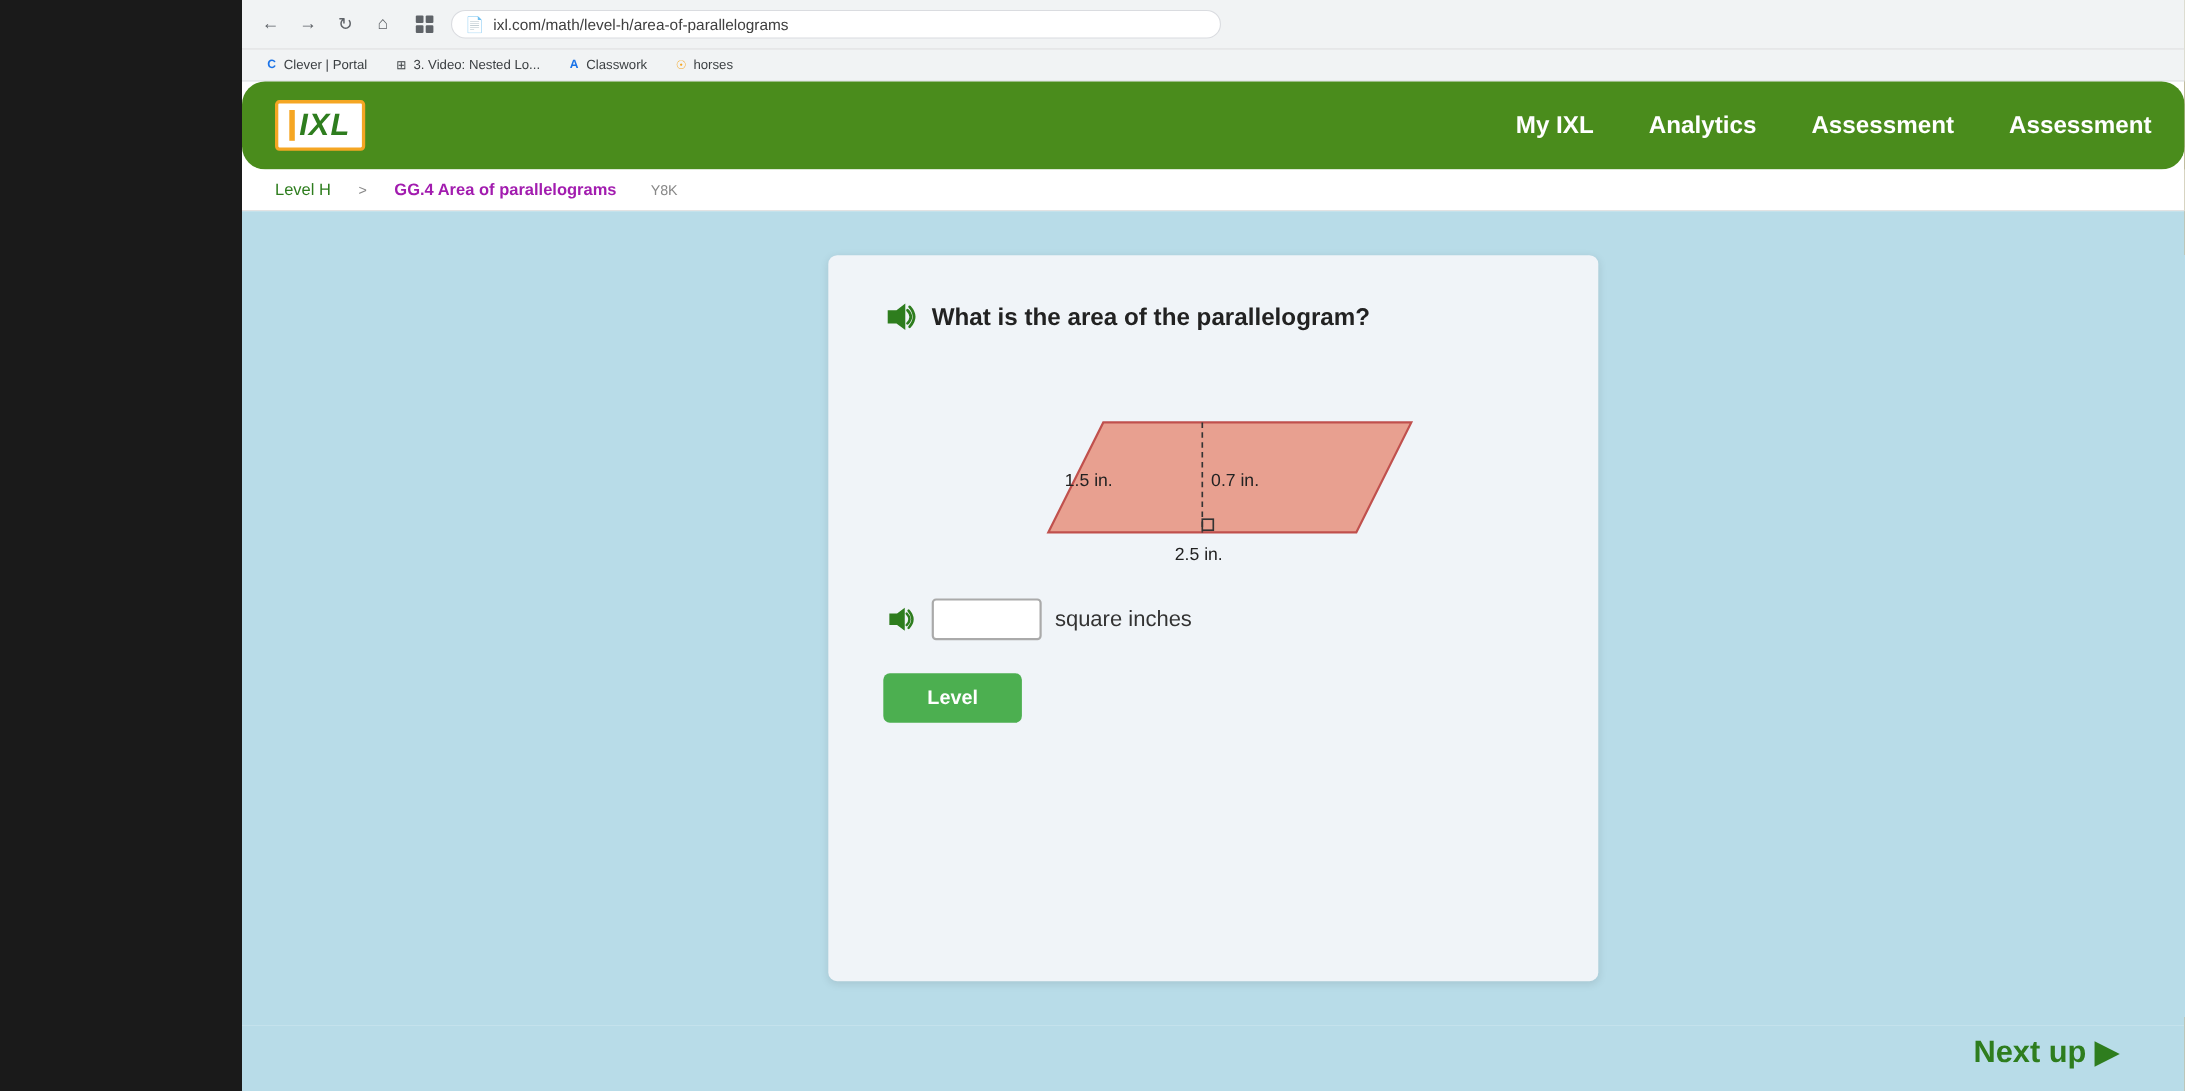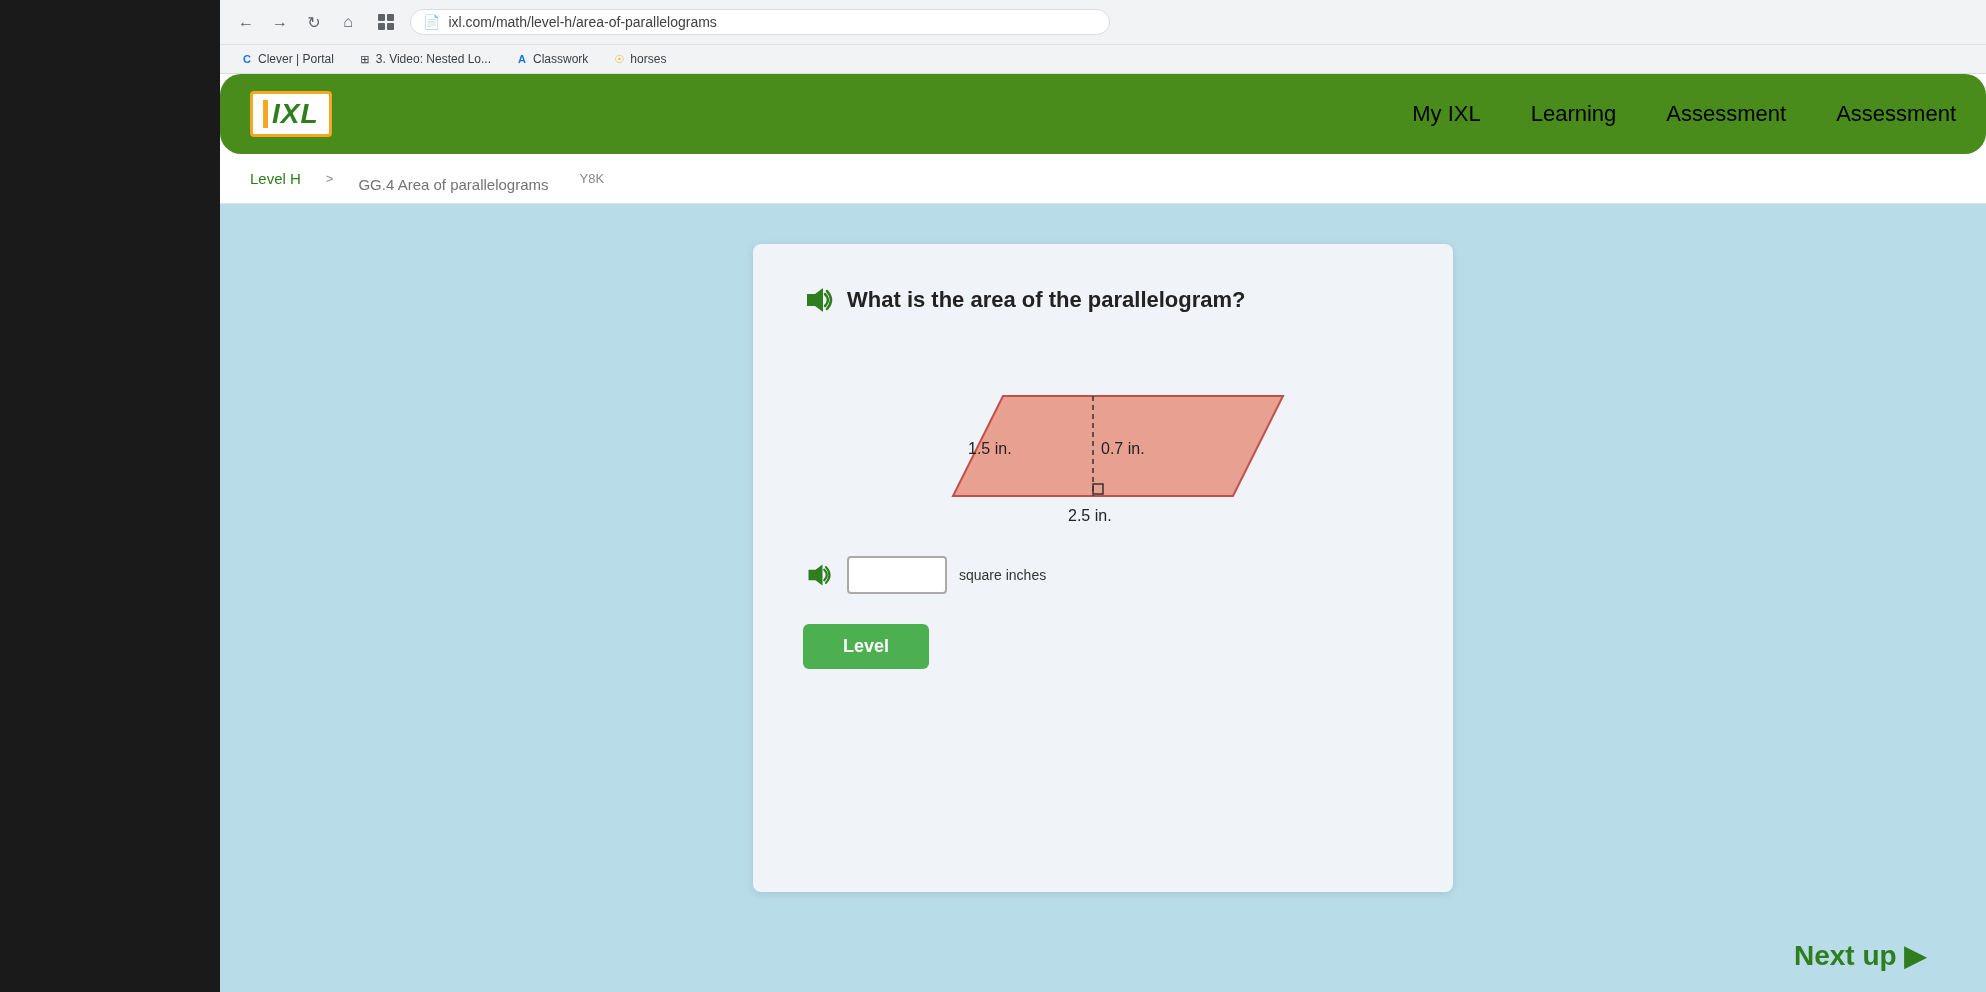--- a/index.html
+++ b/index.html
@@ -151,23 +151,23 @@
       font-style: italic;
       letter-spacing: 1px;
     }
 
     .ixl-nav {
       display: flex;
       gap: 50px;
     }
 
     .ixl-nav-item {
-      color: #000000;
+      color: #ffffff;
       font-size: 22px;
-      font-weight: 400;
+      font-weight: 700;
       cursor: pointer;
       text-decoration: none;
     }
 
     
     .breadcrumb-bar {
       background: #fff;
       padding: 10px 30px;
       display: flex;
       align-items: center;
@@ -181,23 +181,22 @@
       color: #2e7d1e;
       cursor: pointer;
     }
 
     .breadcrumb-separator {
       color: #888;
       font-size: 13px;
     }
 
     .breadcrumb-current {
-      font-weight: 400;
-      color: #737373;
-      margin-top: 12px;
+      font-weight: 700;
+      color: #a21caf;
     }
 
     .breadcrumb-code {
       color: #888;
       font-size: 13px;
       margin-left: 6px;
     }
 
     
     .main-content {
@@ -267,21 +266,21 @@
       height: 38px;
       border: 2px solid #aaa;
       border-radius: 4px;
       font-size: 16px;
       padding: 0 8px;
       outline: none;
       background: #fff;
     }
 
     .answer-unit {
-      font-size: 14px;
+      font-size: 20px;
       color: #333;
     }
 
     
     .submit-btn {
       background: #4caf50;
       color: #fff;
       border: none;
       border-radius: 6px;
       padding: 12px 40px;
@@ -368,21 +367,21 @@
   </div>
 
   <div class="ixl-header">
     <div class="ixl-logo">
       <div class="ixl-logo-bar"></div>
       <span class="ixl-logo-text">IXL</span>
     </div>
 
     <nav class="ixl-nav">
       <a class="ixl-nav-item">My IXL</a>
-      <a class="ixl-nav-item">Learning</a>
+      <a class="ixl-nav-item">Analytics</a>
       <a class="ixl-nav-item">Assessment</a>
       <a class="ixl-nav-item">Assessment</a>
     </nav>
   </div>
 
   <div class="breadcrumb-bar">
     <span class="breadcrumb-link">Level H</span>
     <span class="breadcrumb-separator">&gt;</span>
     <span class="breadcrumb-current">GG.4 Area of parallelograms</span>
     <span class="breadcrumb-code">Y8K</span>

